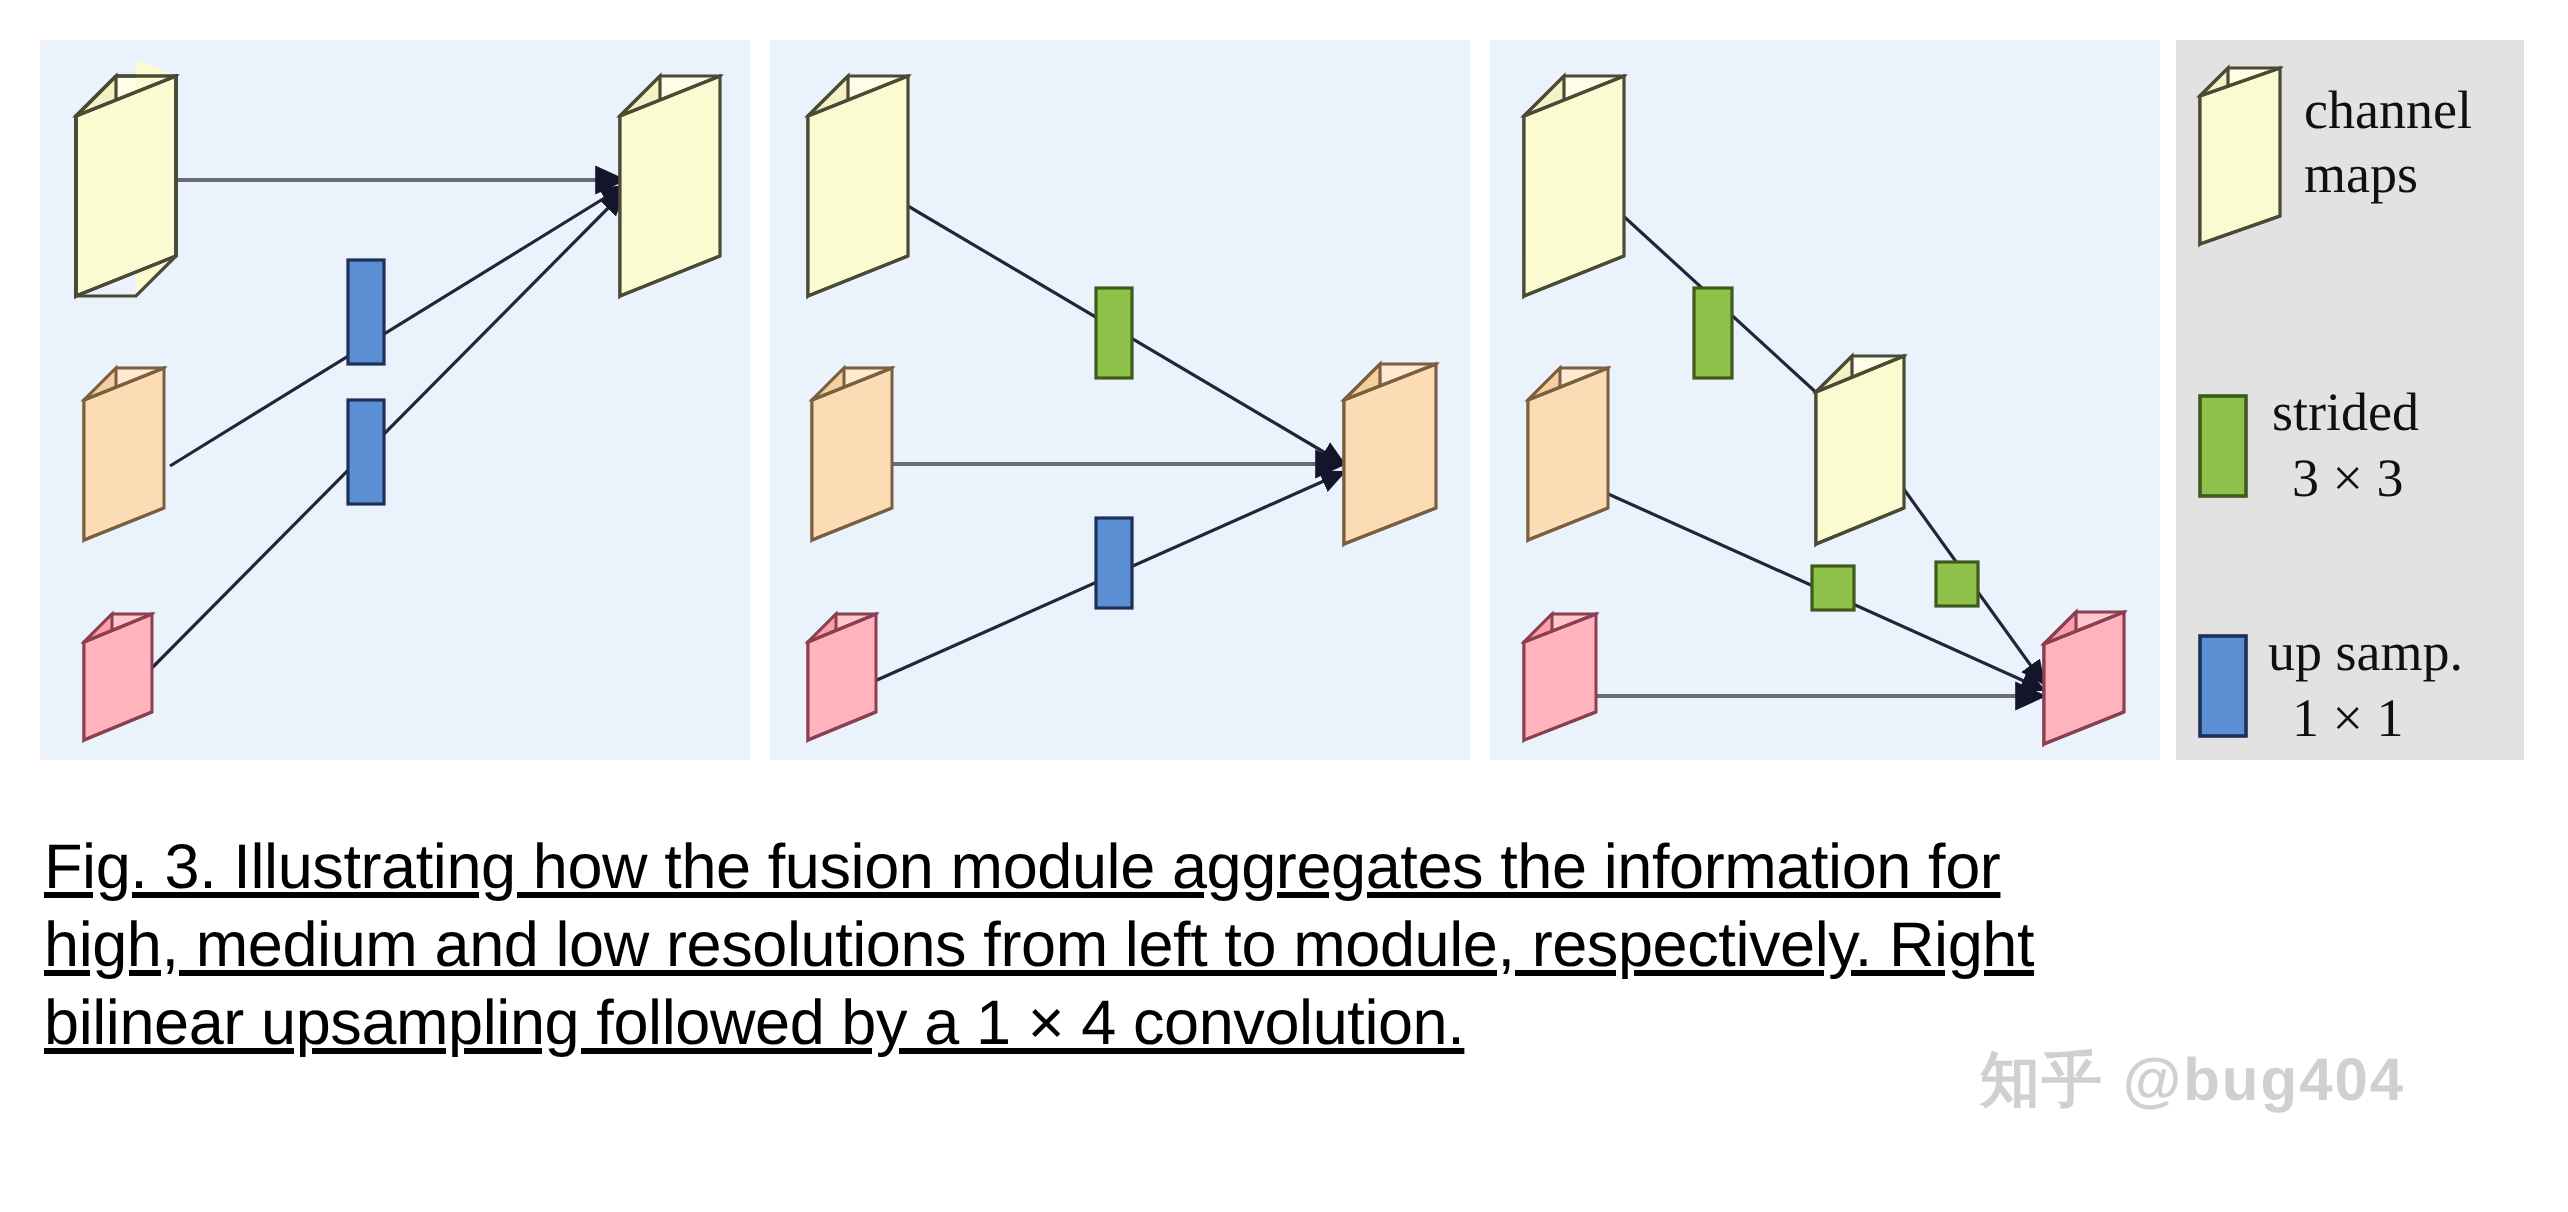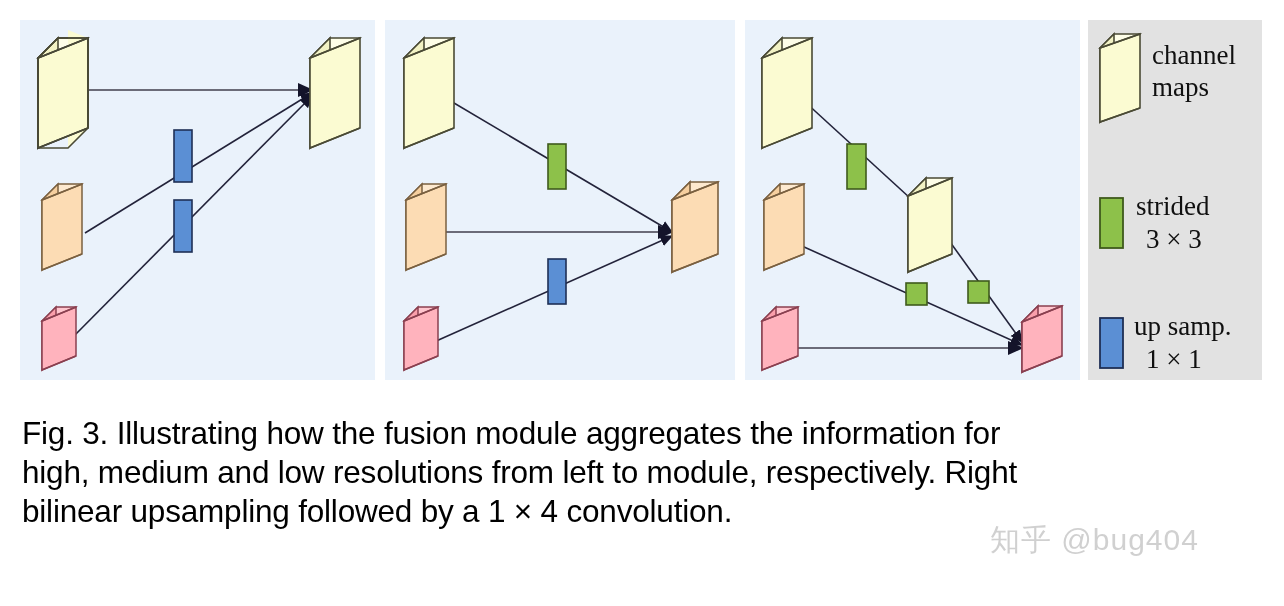--- a/index.html
+++ b/index.html
@@ -30,31 +30,33 @@
     top: 414px;
     width: 1240px;
     font-family: "Liberation Sans", sans-serif;
     font-size: 31.5px;
     line-height: 39px;
     color: #000000;
     letter-spacing: -0.2px;
   }
   .caption-line {
     white-space: nowrap;
+    text-decoration: underline;
   }
   .watermark {
     position: absolute;
     left: 990px;
     top: 520px;
     font-family: "Liberation Sans", sans-serif;
     font-size: 30px;
     color: rgba(150,150,150,0.45);
     letter-spacing: 1px;
     pointer-events: none;
     user-select: none;
+    font-weight: bold;
   }
 </style>
 </head>
 <body>
 
 <div id="figure-root">
 
   <svg id="diagram-svg" width="1284" height="400" viewBox="0 0 1284 400">
     <defs>
       <marker id="arrowhead" markerWidth="9" markerHeight="7" refX="8.2" refY="3.5" orient="auto" markerUnits="strokeWidth">

